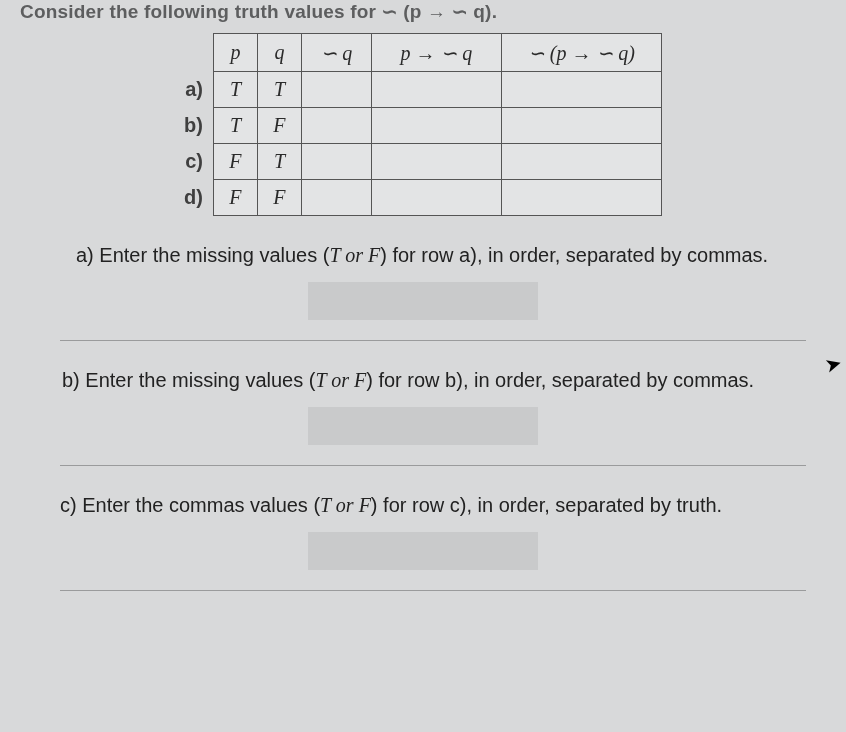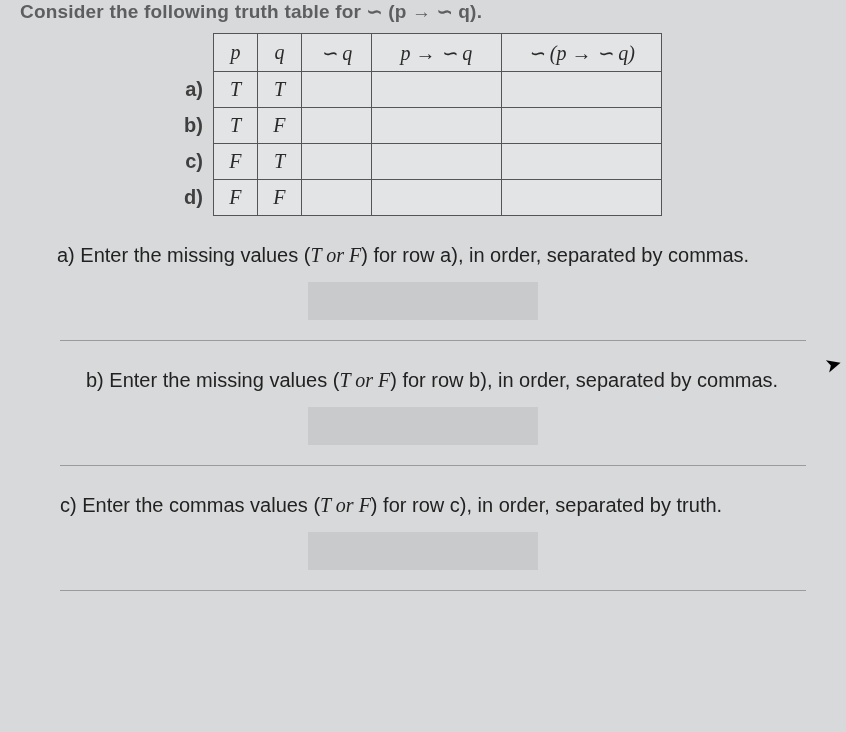--- a/index.html
+++ b/index.html
@@ -85,37 +85,37 @@
       height: 38px;
       margin: 8px auto 10px auto;
     }
     .divider {
       border: none;
       border-top: 1px solid #9a9b9c;
       margin: 20px 20px 0 40px;
       filter: blur(0.3px);
     }
     .q-block:nth-of-type(n+2) .question { margin-left: 40px; }
-    .q-block:nth-of-type(3) .question { margin-left: 37px; }
-    .q-block:nth-of-type(4) .question { margin-left: 66px; }
+    .q-block:nth-of-type(3) .question { margin-left: 56px; }
+    .q-block:nth-of-type(4) .question { margin-left: 42px; }
     .cursor {
       position: absolute;
       right: 4px;
       top: 352px;
       font-size: 20px;
       color: #000;
       transform: rotate(-15deg);
     }
   </style>
 </head>
 <body>
 
 <div class="page">
 
-  <div class="intro">Consider the following truth table for ∽ (p → ∽ q).</div>
+  <div class="intro">Consider the following truth values for ∽ (p → ∽ q).</div>
 
   <div class="table-wrap">
     <div class="row-labels">
       <div>a)</div>
       <div>b)</div>
       <div>c)</div>
       <div>d)</div>
     </div>
     <table class="truth">
       <thead>

